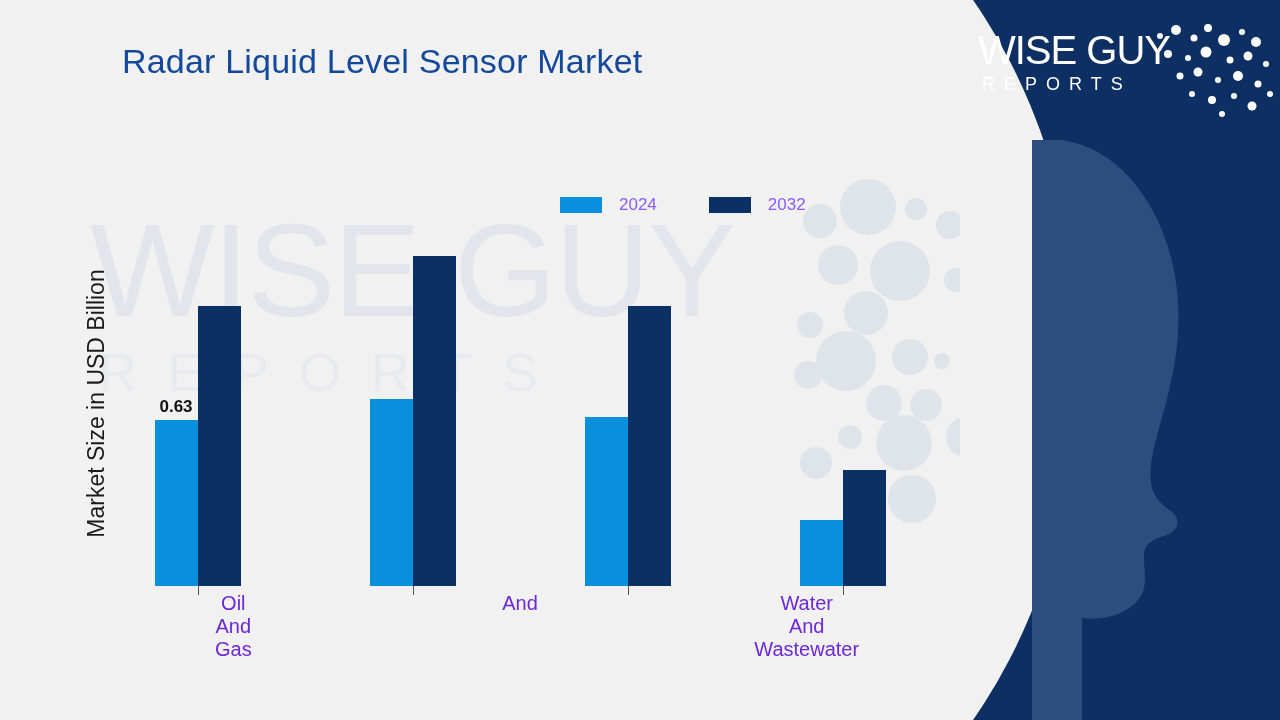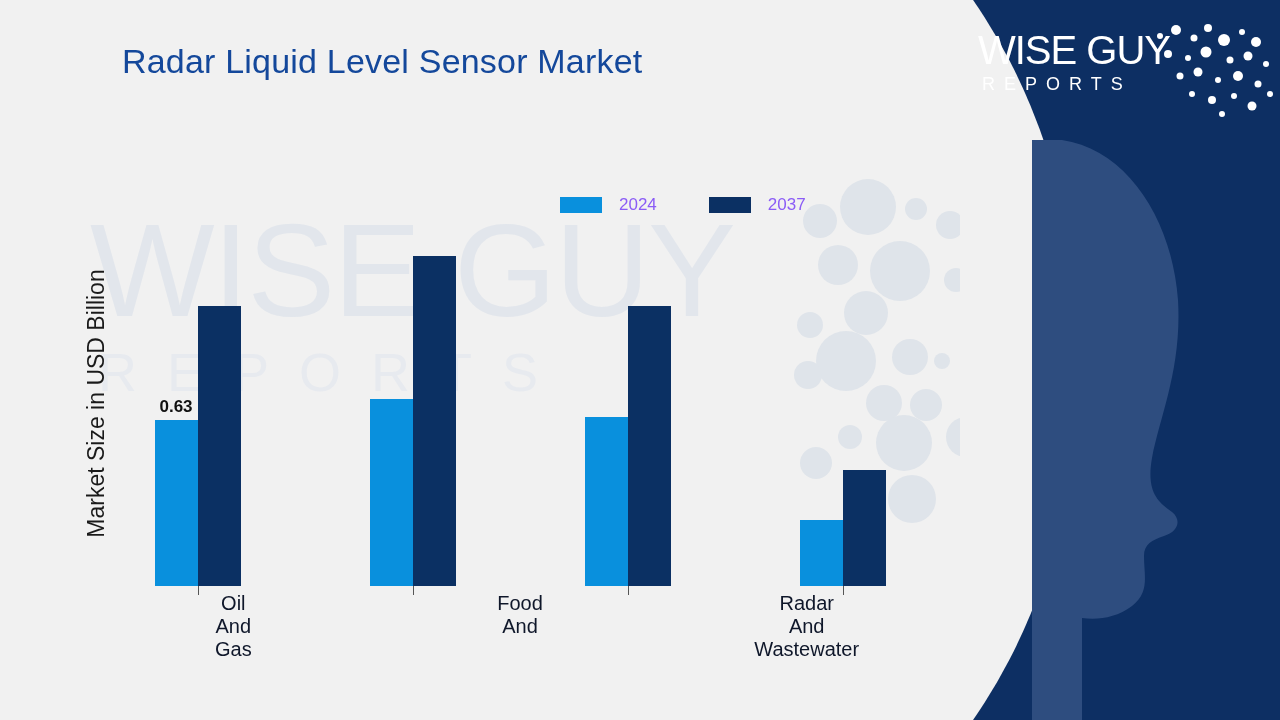--- a/index.html
+++ b/index.html
@@ -97,21 +97,21 @@
     font-family: "Liberation Sans", sans-serif;
     font-size: 17px; font-weight: bold; color: #111111; white-space: nowrap;
   }
   .tick { position: absolute; bottom: -9px; left: 50%; width: 1px; height: 9px; background: #555; }
 
   
   .xlabels { position: absolute; left: 90px; top: 592px; width: 860px; display: flex; }
   .xlabel {
     flex: 1 1 0; text-align: center;
     font-family: "Liberation Sans", sans-serif;
-    font-size: 20px; color: #0f172a; line-height: 23px;
+    font-size: 20px; color: #6d28d9; line-height: 23px;
   }
 </style>
 </head>
 <body>
 
 <div id="root">
 
   <div class="watermark">
     <div class="wm-wise">WISE GUY</div>
     <div class="wm-reports">REPORTS</div>
@@ -147,21 +147,21 @@
 
   <div class="title">Radar Liquid Level Sensor Market</div>
 
   <div class="legend">
     <div class="legend-item">
       <span class="legend-swatch" style="background:#0990dd"></span>
       <span class="legend-label">2024</span>
     </div>
     <div class="legend-item">
       <span class="legend-swatch" style="background:#0b3063"></span>
-      <span class="legend-label">2037</span>
+      <span class="legend-label">2032</span>
     </div>
   </div>
 
   <div class="y-axis-title">Market Size in USD Billion</div>
 
   <div class="plot">
     <div class="groups" id="groups">
         <div class="group">
           <div class="bars">
             <div style="position: relative; height: 166.133px;">
@@ -210,25 +210,24 @@
       </div>
   </div>
 
   <div class="xlabels" id="xlabels">
       <div class="xlabel">
         <div>Oil</div>
         <div>And</div>
         <div>Gas</div>
       </div>
       <div class="xlabel">
-        <div>Food</div>
         <div>And</div>
       </div>
       <div class="xlabel">
-        <div>Radar</div>
+        <div>Water</div>
         <div>And</div>
         <div>Wastewater</div>
       </div>
     </div>
 
   <div class="right-panel">
     <div class="panel-arc"></div>
     <div class="panel-face">
       <svg width="230" height="580" viewBox="0 0 230 580">
         <path d="M30 0 C 96 10, 140 80, 146 160 C 150 228, 128 276, 120 318

